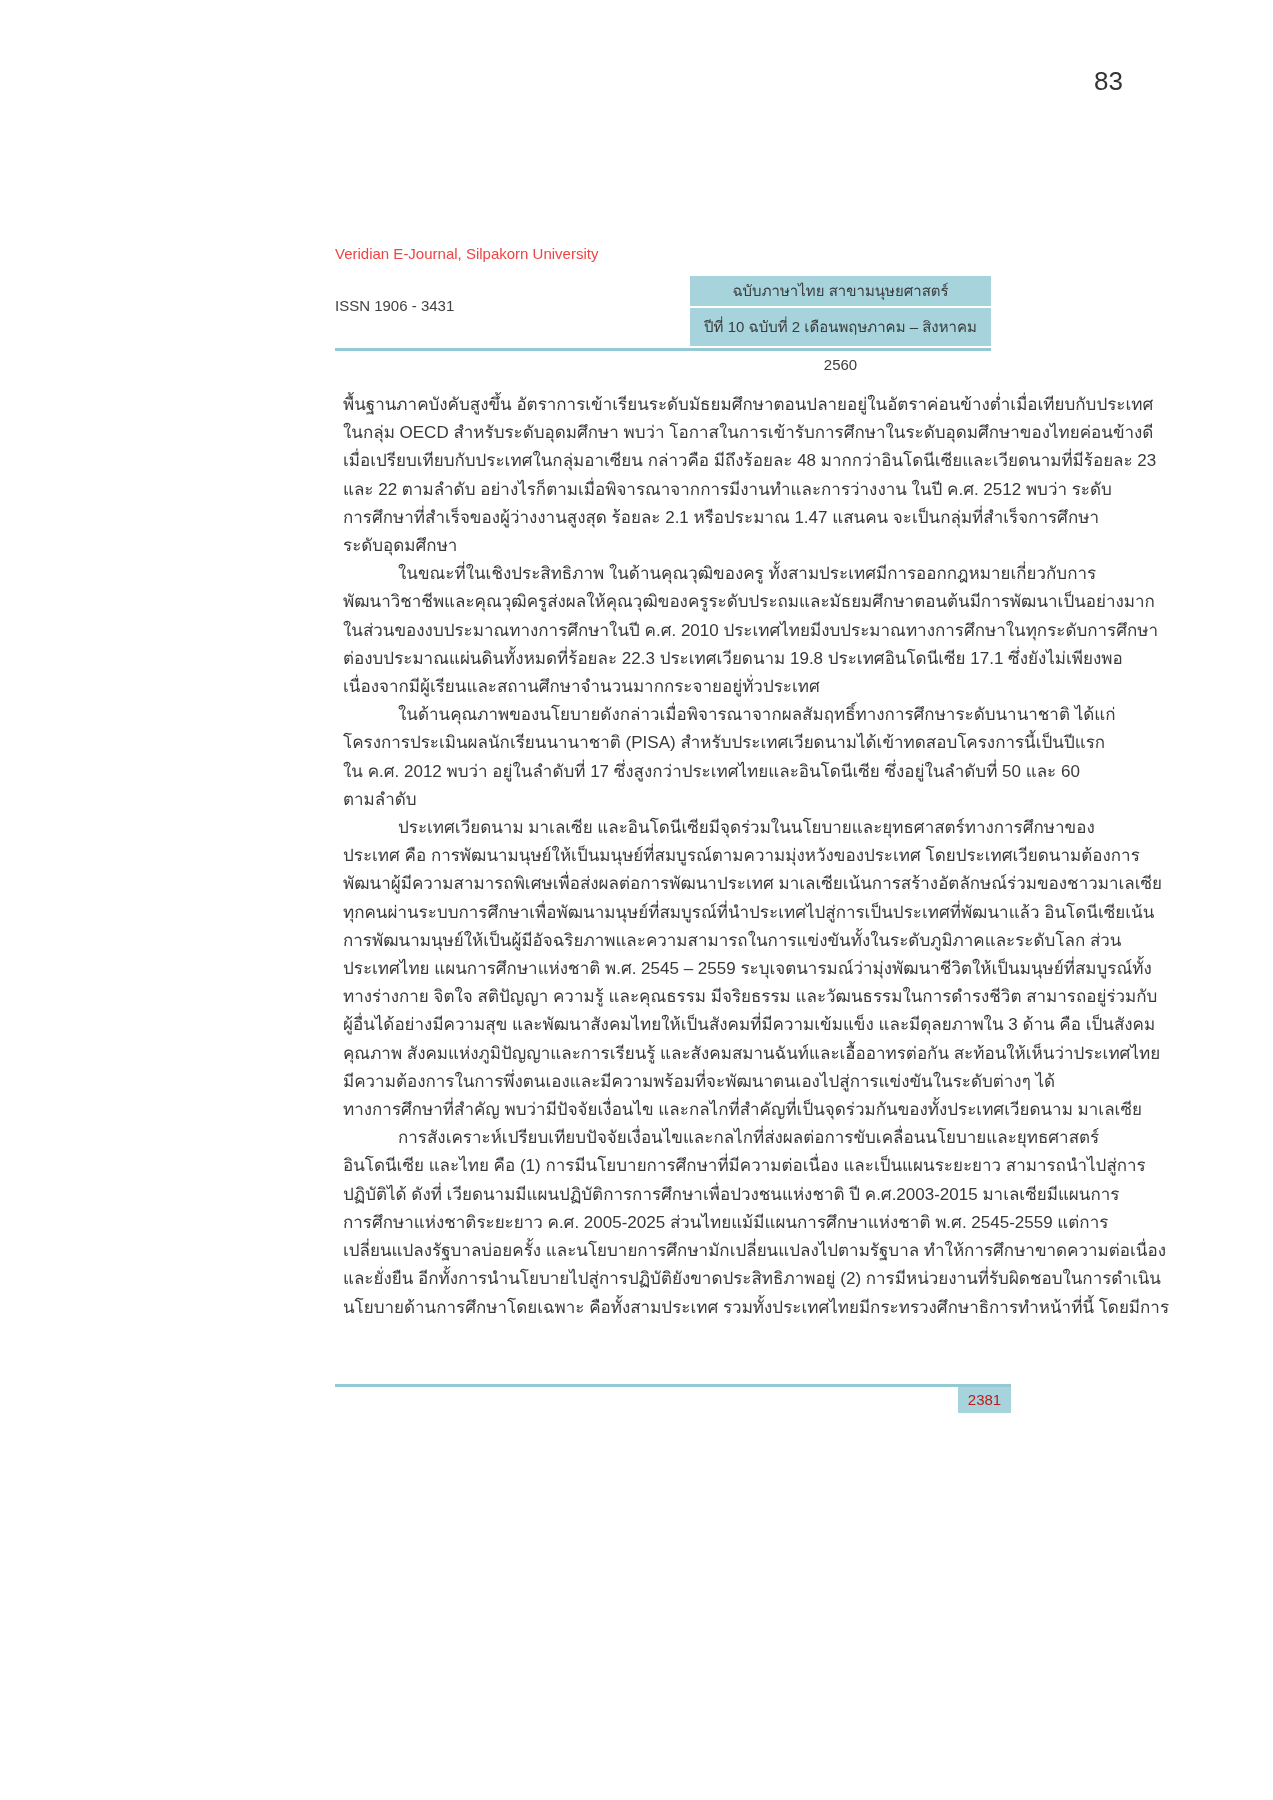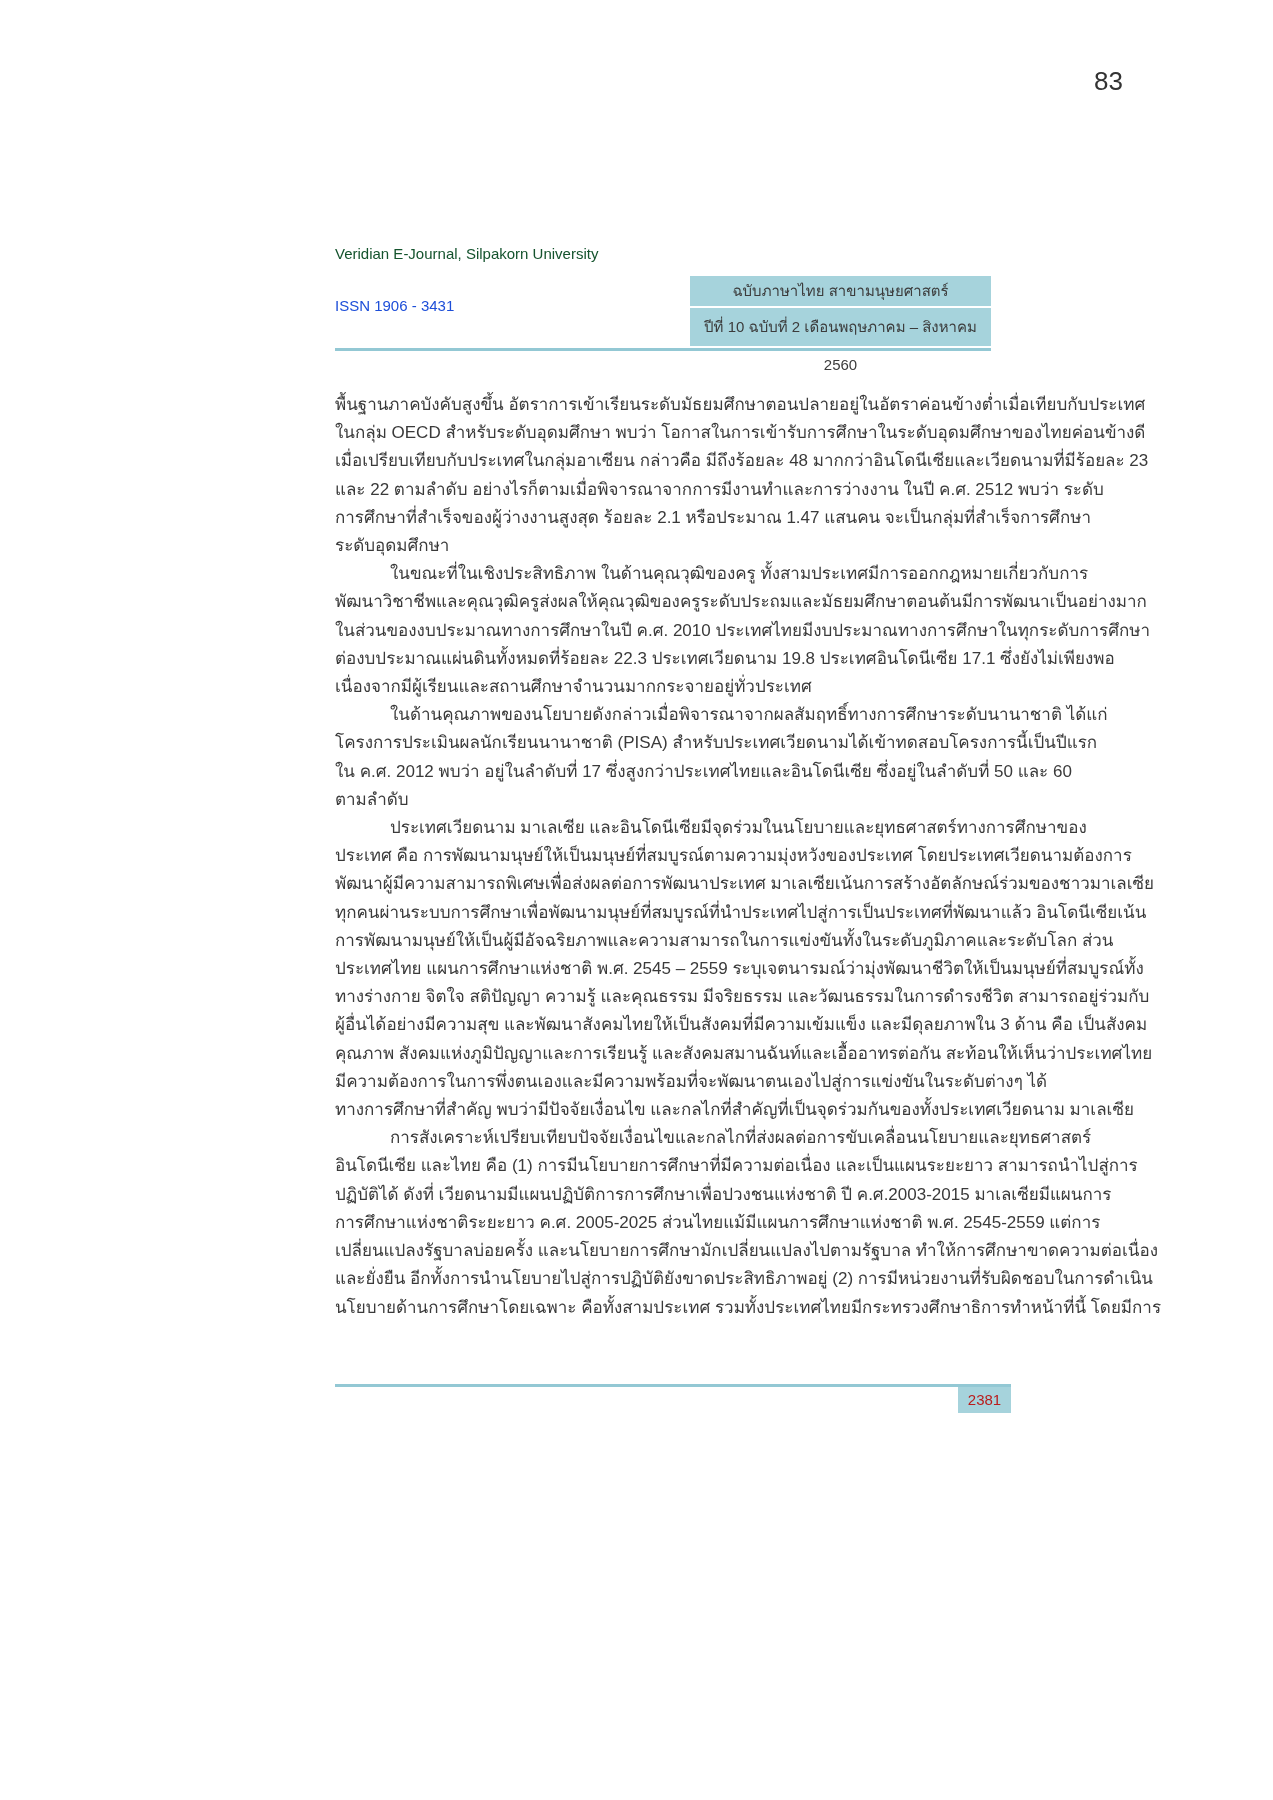--- a/index.html
+++ b/index.html
@@ -10,42 +10,42 @@
     font-family:"Liberation Sans","DejaVu Sans",sans-serif;
     overflow:hidden;
     padding-left:38px;
   }
   .pageno{
     position:absolute;left:1063px;top:66px;width:60px;
     text-align:right;font-size:26px;color:#333333;
   }
   .hdr-journal{
     position:absolute;left:335px;top:245px;
-    font-size:15px;color:#14532d;
+    font-size:15px;color:#ef4444;
   }
   .hdr-issn{
     position:absolute;left:335px;top:297px;
-    font-size:15px;color:#1d4ed8;
+    font-size:15px;color:#404040;
   }
   .hdr-box{
     position:absolute;left:690px;width:301px;
     background:#a6d3dc;color:#3c3c3c;
     text-align:center;font-size:15px;
   }
   .box1{top:276px;height:30px;line-height:30px;}
   .box2{top:308px;height:38px;line-height:38px;}
   .hdr-rule{
     position:absolute;left:335px;top:348px;width:656px;height:3px;
     background:#93c8d4;
   }
   .body{
     position:absolute;left:335px;top:391px;width:650px;
     font-size:17px;line-height:28.2px;color:#3a3a3a;
   }
-  .tline{white-space:nowrap;}
+  .tline{white-space:nowrap;margin-left:8px;}
   .tline.ind{padding-left:55px;}
   .ftr-rule{
     position:absolute;left:335px;top:1384px;width:676px;height:3px;
     background:#93c8d4;
   }
   .ftr-box{
     position:absolute;left:958px;top:1387px;width:53px;height:26px;
     background:#a6d3dc;color:#b91c1c;
     text-align:center;font-size:15px;line-height:26px;
   }

